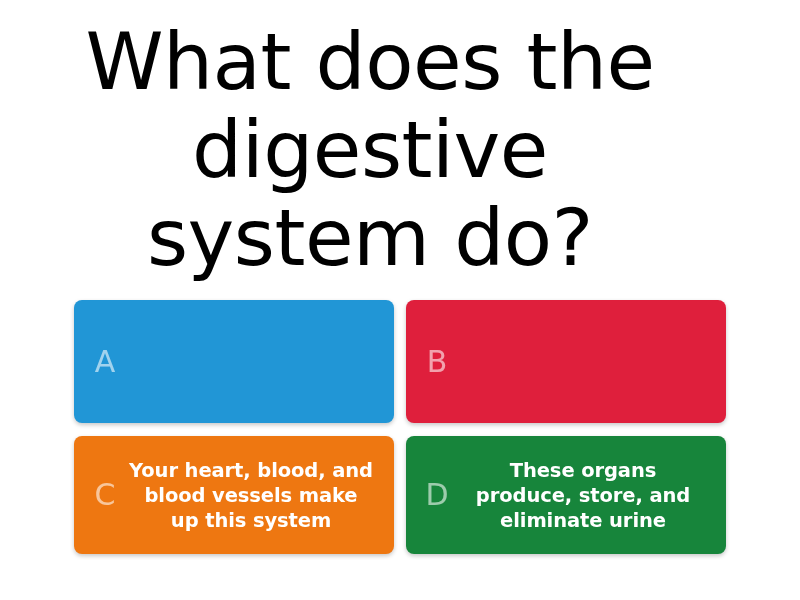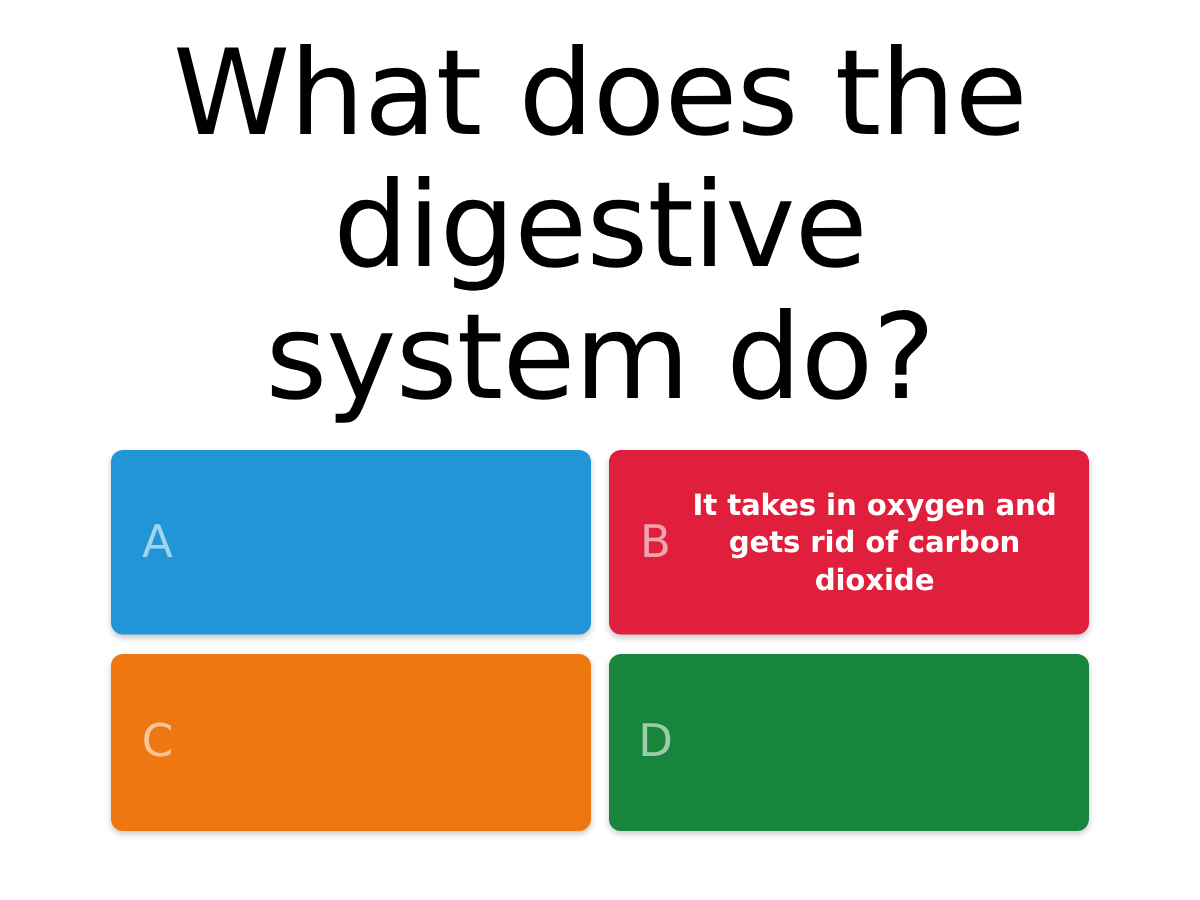--- a/index.html
+++ b/index.html
@@ -23,21 +23,21 @@
     display: flex;
     flex-direction: column;
     background: #ffffff;
   }
 
   
   .question-area {
     height: 300px;
     display: flex;
     align-items: center;
-    justify-content: center;
+    justify-content: flex-start;
     padding: 0 40px;
     box-sizing: border-box;
   }
   .question-text {
     font-family: "DejaVu Sans", "Liberation Sans", sans-serif;
     font-size: 79px;
     line-height: 88px;
     font-weight: 400;
     color: #000000;
     text-align: center;
@@ -112,27 +112,28 @@
 
   <div class="answers-area">
     <div class="answers-grid">
 
       <div class="answer-card card-a" style="background: rgb(33, 150, 214);">
         <div class="answer-letter">A</div>
       </div>
 
       <div class="answer-card card-b" style="background: rgb(223, 31, 60);">
         <div class="answer-letter">B</div>
-        <div class="answer-text">It takes in oxygen and gets rid of carbon dioxide</div>
       </div>
 
       <div class="answer-card card-c" style="background: rgb(238, 119, 17);">
         <div class="answer-letter">C</div>
+        <div class="answer-text">Your heart, blood, and blood vessels make up this system</div>
       </div>
 
       <div class="answer-card card-d" style="background: rgb(23, 133, 59);">
         <div class="answer-letter">D</div>
+        <div class="answer-text">These organs produce, store, and eliminate urine</div>
       </div>
 
     </div>
   </div>
 
 </div>
 
 </body></html>

